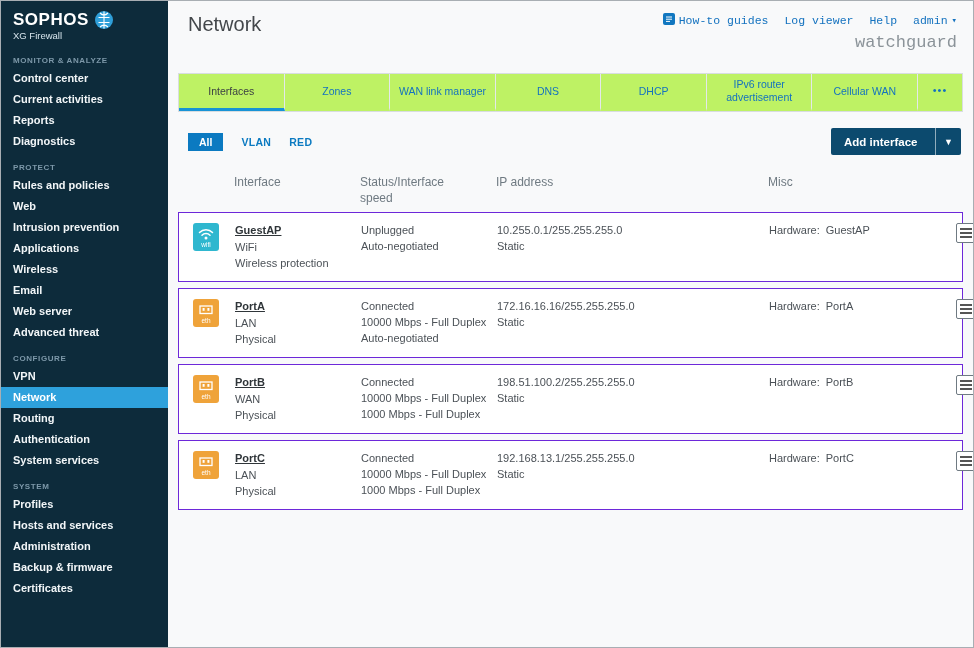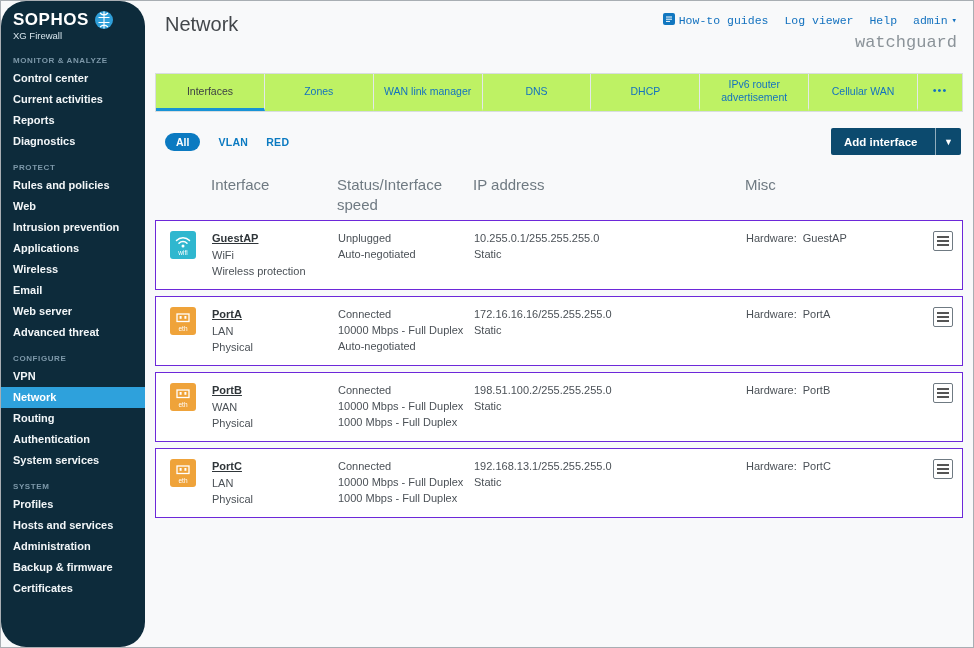--- a/index.html
+++ b/index.html
@@ -1,21 +1,21 @@
 <!DOCTYPE html>
 <html><head>
 <meta charset="utf-8">
 <style>
   * { margin:0; padding:0; box-sizing:border-box; }
   html,body { width:974px; height:648px; }
   body { font-family:"Liberation Sans", sans-serif; background:#e8eaec; }
   .app { display:flex; width:974px; height:648px; border:1px solid #a8aeb3; background:#f8f9fa; overflow:hidden; }
 
   
-  .sidebar { width:144px; flex-shrink:0; background:#0d2b3b; color:#fff; overflow:hidden;border-radius:25px; }
+  .sidebar { width:167px; flex-shrink:0; background:#0d2b3b; color:#fff; overflow:hidden; }
   .brand { padding:9px 10px 4px 12px; }
   .brand-row { display:flex; align-items:center; gap:5px; }
   .brand-name { font-size:17px; font-weight:bold; letter-spacing:0.5px; color:#fff; }
   .brand-badge svg { display:block; }
   .brand-product { font-size:9.5px; color:#d6e4ec; margin-top:0px; }
   .nav-title { font-size:8px; font-weight:bold; color:#7d98a9; letter-spacing:0.6px; padding:11px 12px 3px; }
   .nav-item { font-size:11px; font-weight:bold; color:#f2f6f8; padding:0 12px; line-height:21px; height:21px; cursor:pointer; white-space:nowrap; overflow:hidden; }
   .nav-item.active { background:#2ea1dc; color:#fff; }
 
   
@@ -32,29 +32,29 @@
 
   
   .tabbar { display:flex; background:#bef264; border:1px solid #d8dde0; }
   .tab { flex:1; display:flex; align-items:center; justify-content:center; text-align:center; font-size:10.5px; color:#1472bf; min-height:34px; line-height:1.25; padding:4px 6px; border-right:1px solid #e4e8ea; border-bottom:3px solid transparent; cursor:pointer; }
   .tab.active { color:#3c4043; border-bottom-color:#1793d6; }
   .tab.more { flex:0 0 44px; border-right:none; font-size:11px; letter-spacing:1px; }
 
   
   .filter-row { display:flex; justify-content:space-between; align-items:center; margin:16px 2px 14px 10px; }
   .pills { display:flex; align-items:center; gap:18px; }
-  .pill { background:#0b7ac1; color:#fff; font-size:10.5px; font-weight:bold; padding:3px 11px; border-radius:9px; cursor:pointer; }
+  .pill { background:#0b7ac1; color:#fff; font-size:10.5px; font-weight:bold; padding:3px 11px; border-radius:0; cursor:pointer; }
   .pill-link { color:#0b7ac1; font-size:10.5px; font-weight:bold; letter-spacing:0.3px; cursor:pointer; }
   .add-btn { display:flex; align-items:center; justify-content:space-between; width:130px; height:27px; background:#0c4a6e; color:#fff; border:none; border-radius:2px; font-family:inherit; font-size:11.5px; font-weight:bold; padding:0 0 0 13px; cursor:pointer; }
   .add-caret { width:26px; align-self:stretch; display:flex; align-items:center; justify-content:center; font-size:9px; border-left:1px solid rgba(255,255,255,0.55); }
 
   
   .grid { display:grid; grid-template-columns:56px 126px 136px 272px 178px 38px; align-items:start; }
   .thead { padding:6px 0 6px; }
-  .thead .hcell { font-size:15px; color:#6f7a82; line-height:1.3; }
+  .thead .hcell { font-size:12px; color:#6f7a82; line-height:1.3; }
   .hcell.c-status { max-width:104px; }
   .trow { background:#fff; border:1px solid #6d28d9; margin-bottom:6px; padding:10px 0 9px; }
   .cell { font-size:11px; color:#4b5157; line-height:1.45; }
   .c-icon { padding-left:14px; }
   .iface-link { font-weight:bold; color:#2f3539; text-decoration:underline; cursor:pointer; display:inline-block; margin-bottom:1px; }
   .c-misc .misc-label { margin-right:6px; }
   .c-menu { display:flex; justify-content:center; }
   .menu-btn { width:20px; height:20px; background:#fff; border:1px solid #6f7a82; border-radius:2px; display:flex; align-items:center; justify-content:center; cursor:pointer; }
   .bars { width:12px; height:2px; background:#555; box-shadow:0 -4px 0 #555, 0 4px 0 #555; }
 

